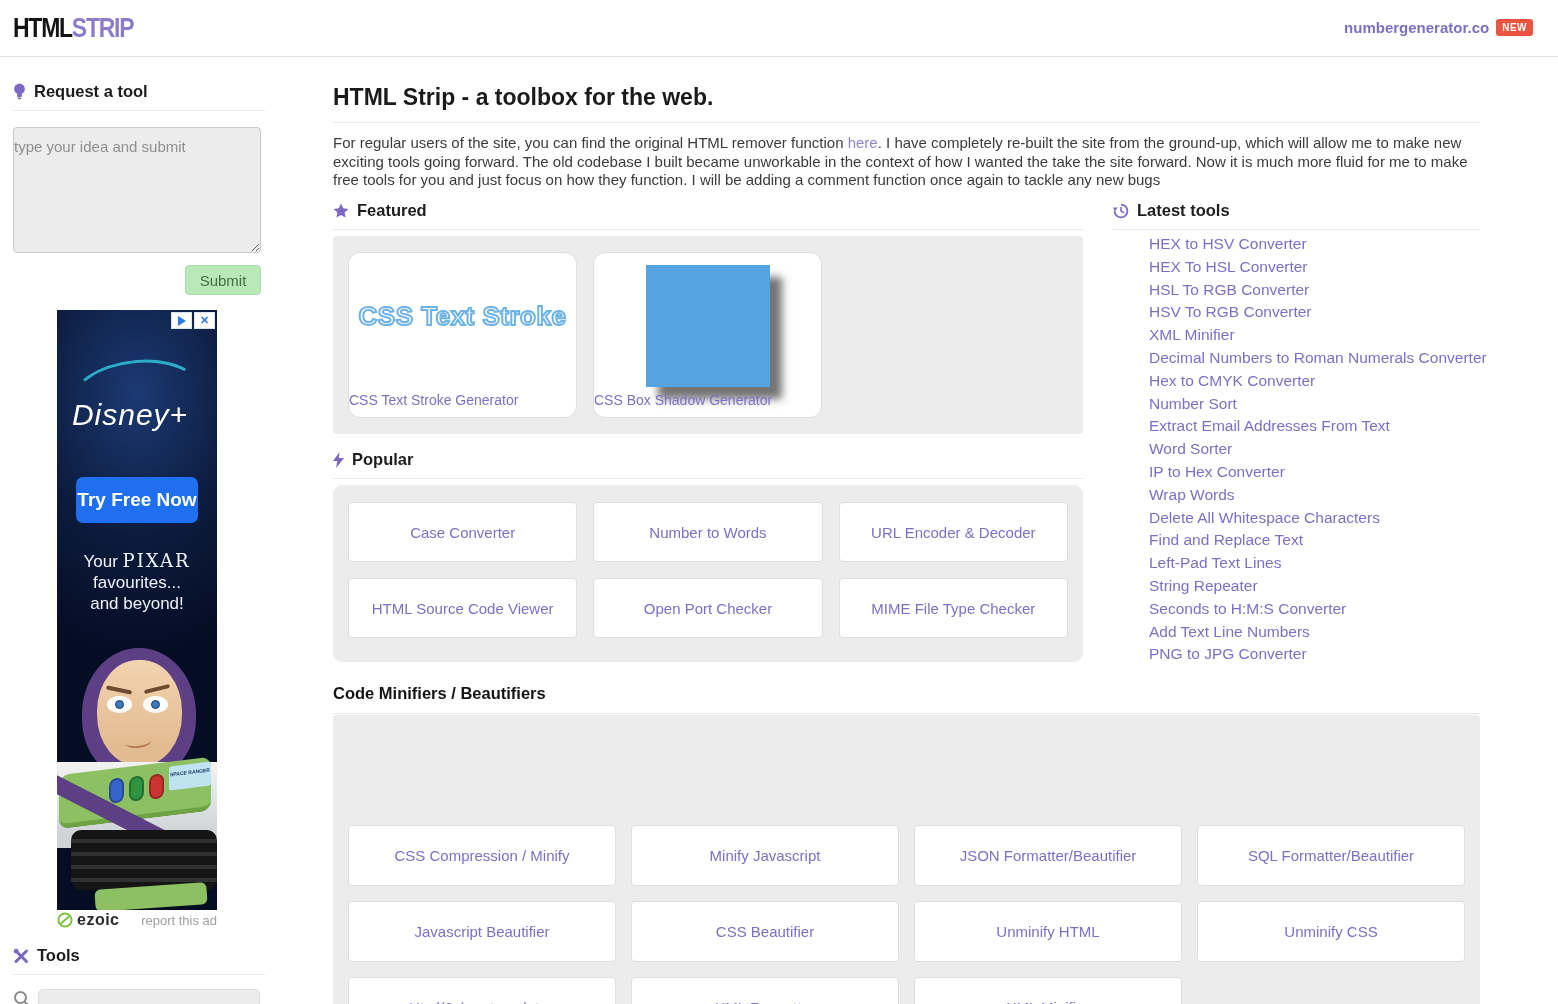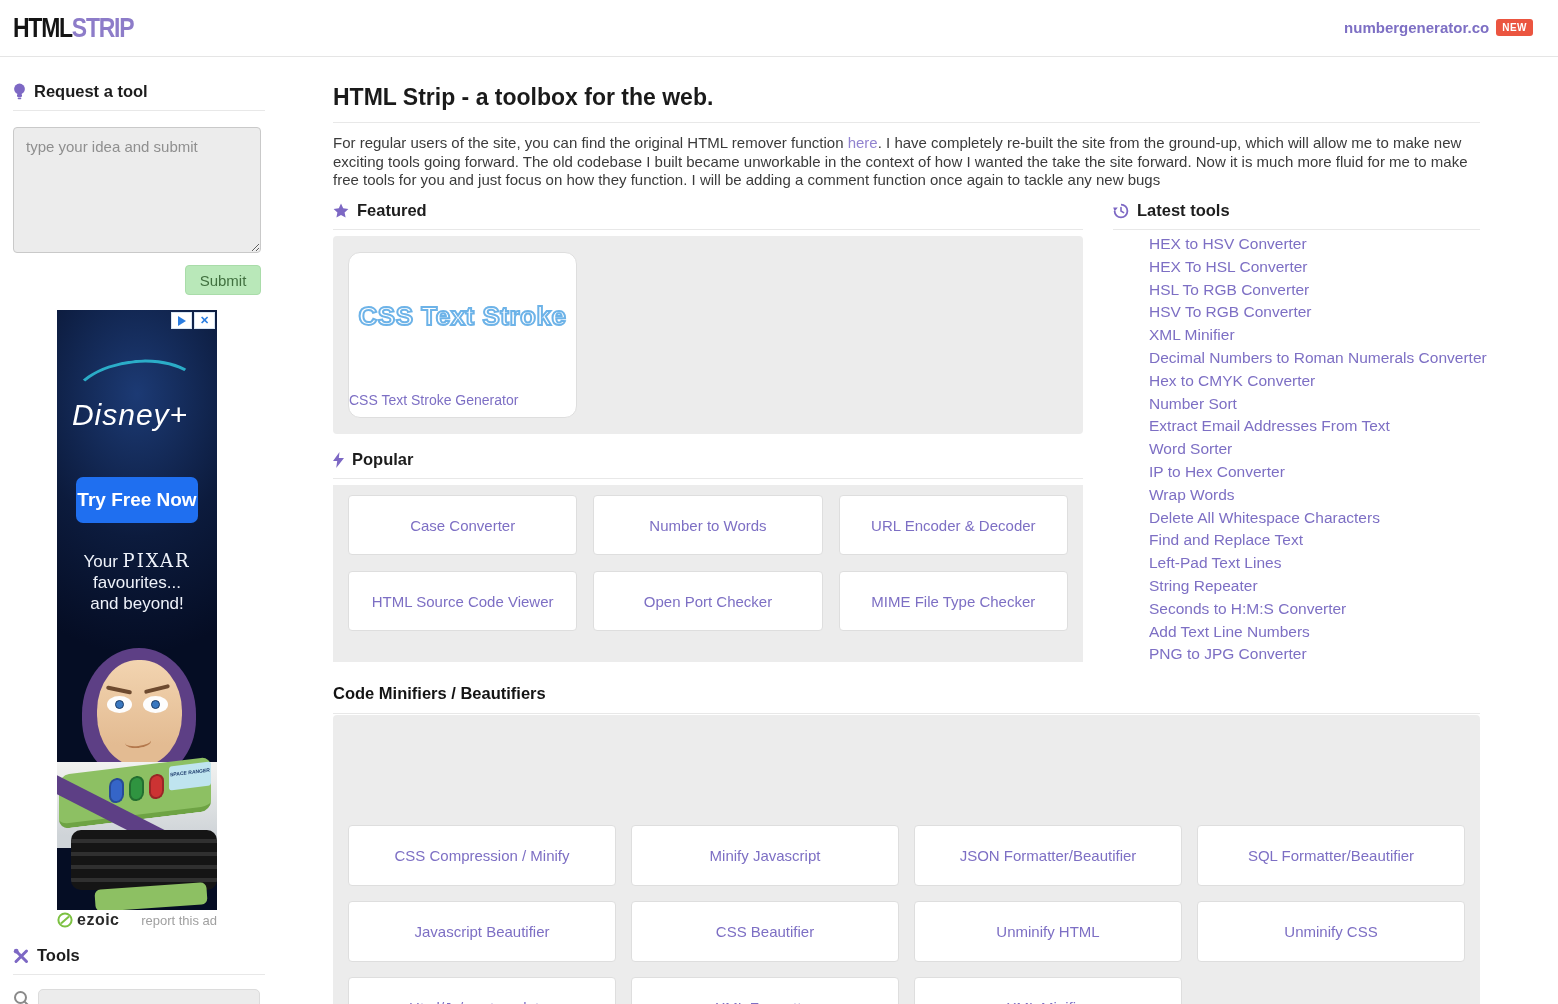--- a/index.html
+++ b/index.html
@@ -20,21 +20,21 @@
 
   
   .sec-head { display:flex; align-items:center; gap:8px; font-size:16.5px; font-weight:bold;
               color:#1d1d1d; padding-bottom:9px; border-bottom:1px solid #e8e8e8; }
   .sec-head svg { flex:0 0 auto; }
 
   
   .sb-req-head   { position:absolute; left:13px; top:82px;  width:252px; }
   .sb-textarea   { position:absolute; left:13px; top:127px; width:248px; height:126px;
                    background:#ececec; border:1px solid #c9c9c9; border-radius:4px;
-                   padding:10px 12px; font-size:15px; color:#333; resize:both;
+                   padding:10px 0; font-size:15px; color:#333; resize:both;
                    font-family:"Liberation Sans", sans-serif; }
   .sb-textarea::placeholder { color:#8f8f8f; }
   .sb-submit     { position:absolute; left:185px; top:265px; width:76px; height:30px;
                    background:#b9e8b9; color:#41703f; border:1px solid #a9dca9; border-radius:4px;
                    font-size:15px; cursor:pointer; font-family:"Liberation Sans", sans-serif; }
   .ezoic-row     { position:absolute; left:57px; top:911px; width:160px; display:flex;
                    justify-content:space-between; align-items:center; }
   .ezoic-brand   { display:flex; align-items:center; gap:4px; font-size:16px; font-weight:800;
                    color:#2a2a2a; letter-spacing:.5px; }
   .report-ad     { font-size:13px; color:#a0a0a0; text-decoration:none; }
@@ -110,21 +110,21 @@
                 color:#7d6fc4; font-size:14px; }
   .pv-stroke { position:absolute; top:48px; left:0; width:100%; text-align:center; font-size:26px;
                font-weight:bold; color:#fff; -webkit-text-stroke:2px #6db3e8; letter-spacing:.5px; }
   .pv-leaf { position:absolute; left:40px; top:8px; width:148px; height:152px; background:#56a3e2;
              border:13px solid #0a0a0a; border-radius:76px 8px 82px 8px; }
   .pv-box  { position:absolute; left:52px; top:12px; width:124px; height:122px; background:#56a3e2;
              box-shadow:12px 12px 8px rgba(70,70,70,.75); }
 
   .popular-head { position:absolute; left:333px; top:450px; width:750px; }
   .popular-panel{ position:absolute; left:333px; top:485px; width:750px; height:177px;
-                  background:#ececec; border-radius:0; padding:10px 15px; }
+                  background:#ececec; border-radius:9px; padding:17px 15px; }
   .grid3 { display:grid; grid-template-columns:repeat(3,1fr); gap:16px 16px; }
   .tool-btn { display:block; height:60px; background:#fff; border:1px solid #dedede; border-radius:4px;
               color:#7d6fc4; font-size:15px; cursor:pointer; font-family:"Liberation Sans", sans-serif; }
 
   .latest-head { position:absolute; left:1113px; top:201px; width:367px; }
   .latest-list { position:absolute; left:1113px; top:233px; width:367px;margin-left:36px; }
   .latest-list a { display:block; color:#7d6fc4; font-size:15.5px; line-height:22.8px; text-decoration:none;
                    white-space:nowrap; }
 
   .minif-head  { position:absolute; left:333px; top:684px; width:1147px; }
@@ -239,20 +239,24 @@
       <polygon points="8,0.5 10.2,5.2 15.4,5.9 11.6,9.5 12.6,14.6 8,12.1 3.4,14.6 4.4,9.5 0.6,5.9 5.8,5.2" fill="#7d68c4"></polygon>
     </svg>
     <span>Featured</span>
   </div>
 
   <div class="featured-panel">
     <div class="card">
       <div class="pv-stroke">CSS Text Stroke</div>
       <div class="card-label">CSS Text Stroke Generator</div>
     </div>
+    <div class="card">
+      <div class="pv-box"></div>
+      <div class="card-label">CSS Box Shadow Generator</div>
+    </div>
   </div>
 
   <div class="sec-head popular-head">
     <svg width="11" height="16" viewBox="0 0 11 16">
       <polygon points="6.5,0 0,9 4.2,9 3.2,16 11,6 5.8,6" fill="#7d68c4"></polygon>
     </svg>
     <span>Popular</span>
   </div>
 
   <div class="popular-panel">

